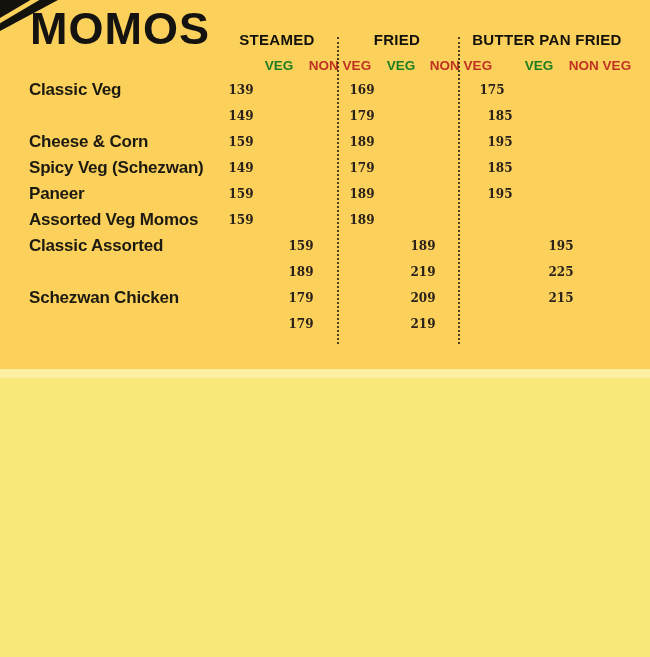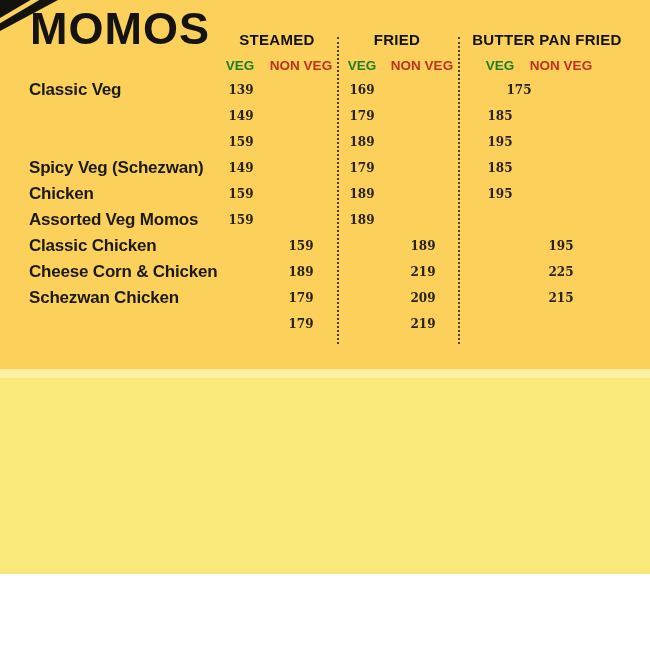--- a/index.html
+++ b/index.html
@@ -1,18 +1,18 @@
 <!DOCTYPE html>
 <html><head>
 <meta charset="utf-8">
 <style>
   html,body{margin:0;padding:0;}
   .canvas{
     position:relative;
-    width:650px;height:574px;
+    width:650px;height:657px;
     overflow:hidden;
     font-family:"Liberation Sans",sans-serif;
     background:#22c55e;
   }
   
   .top-section{
     position:absolute;left:0;top:0;width:650px;height:369px;
     background:#FBD15C;
   }
   .section-strip{
@@ -41,21 +41,21 @@
     transform:translateX(-50%);
     font-size:15px;font-weight:800;color:#131109;
     white-space:nowrap;letter-spacing:.3px;
   }
   .sub-head{
     position:absolute;
     transform:translateX(-50%);
     font-size:13.5px;font-weight:700;
     white-space:nowrap;
   }
-  .top-sub{top:58px;}
+  .top-sub{top:58px;margin-left:39px;}
   .veg{color:#1E7D1F;}
   .nonveg{color:#BF3222;}
   
   .vdivider{
     position:absolute;top:37px;height:307px;width:0;
     border-left:2px dotted rgba(45,38,20,.85);
   }
   
   .rows{position:absolute;left:0;width:650px;}
   #momos-rows{top:77px;}
@@ -97,57 +97,57 @@
     <div class="sub-head top-sub nonveg" style="left:561px">NON VEG</div>
 
     <div class="vdivider" style="left:337px"></div>
     <div class="vdivider" style="left:458px"></div>
 
     <div id="momos-rows" class="rows">
         <div class="mrow">
           <span class="item-name">Classic Veg</span>
           <span class="price serif" style="left: 213px;">139</span>
           <span class="price serif" style="left: 334px;">169</span>
-          <span class="price serif" style="left: 491px;">175</span>
+          <span class="price serif" style="left: 464px;">175</span>
         </div>
         <div class="mrow">
           <span class="price serif" style="left: 213px;">149</span>
           <span class="price serif" style="left: 334px;">179</span>
           <span class="price serif" style="left: 472px;">185</span>
         </div>
         <div class="mrow">
+          <span class="item-name">Cheese &amp; Corn</span>
           <span class="price serif" style="left: 213px;">159</span>
           <span class="price serif" style="left: 334px;">189</span>
           <span class="price serif" style="left: 472px;">195</span>
         </div>
         <div class="mrow">
           <span class="item-name">Spicy Veg (Schezwan)</span>
           <span class="price serif" style="left: 213px;">149</span>
           <span class="price serif" style="left: 334px;">179</span>
           <span class="price serif" style="left: 472px;">185</span>
         </div>
         <div class="mrow">
-          <span class="item-name">Chicken</span>
+          <span class="item-name">Paneer</span>
           <span class="price serif" style="left: 213px;">159</span>
           <span class="price serif" style="left: 334px;">189</span>
           <span class="price serif" style="left: 472px;">195</span>
         </div>
         <div class="mrow">
           <span class="item-name">Assorted Veg Momos</span>
           <span class="price serif" style="left: 213px;">159</span>
           <span class="price serif" style="left: 334px;">189</span>
         </div>
         <div class="mrow">
-          <span class="item-name">Classic Chicken</span>
+          <span class="item-name">Classic Assorted</span>
           <span class="price serif" style="left: 273px;">159</span>
           <span class="price serif" style="left: 395px;">189</span>
           <span class="price serif" style="left: 533px;">195</span>
         </div>
         <div class="mrow">
-          <span class="item-name">Cheese Corn &amp; Chicken</span>
           <span class="price serif" style="left: 273px;">189</span>
           <span class="price serif" style="left: 395px;">219</span>
           <span class="price serif" style="left: 533px;">225</span>
         </div>
         <div class="mrow">
           <span class="item-name">Schezwan Chicken</span>
           <span class="price serif" style="left: 273px;">179</span>
           <span class="price serif" style="left: 395px;">209</span>
           <span class="price serif" style="left: 533px;">215</span>
         </div>

